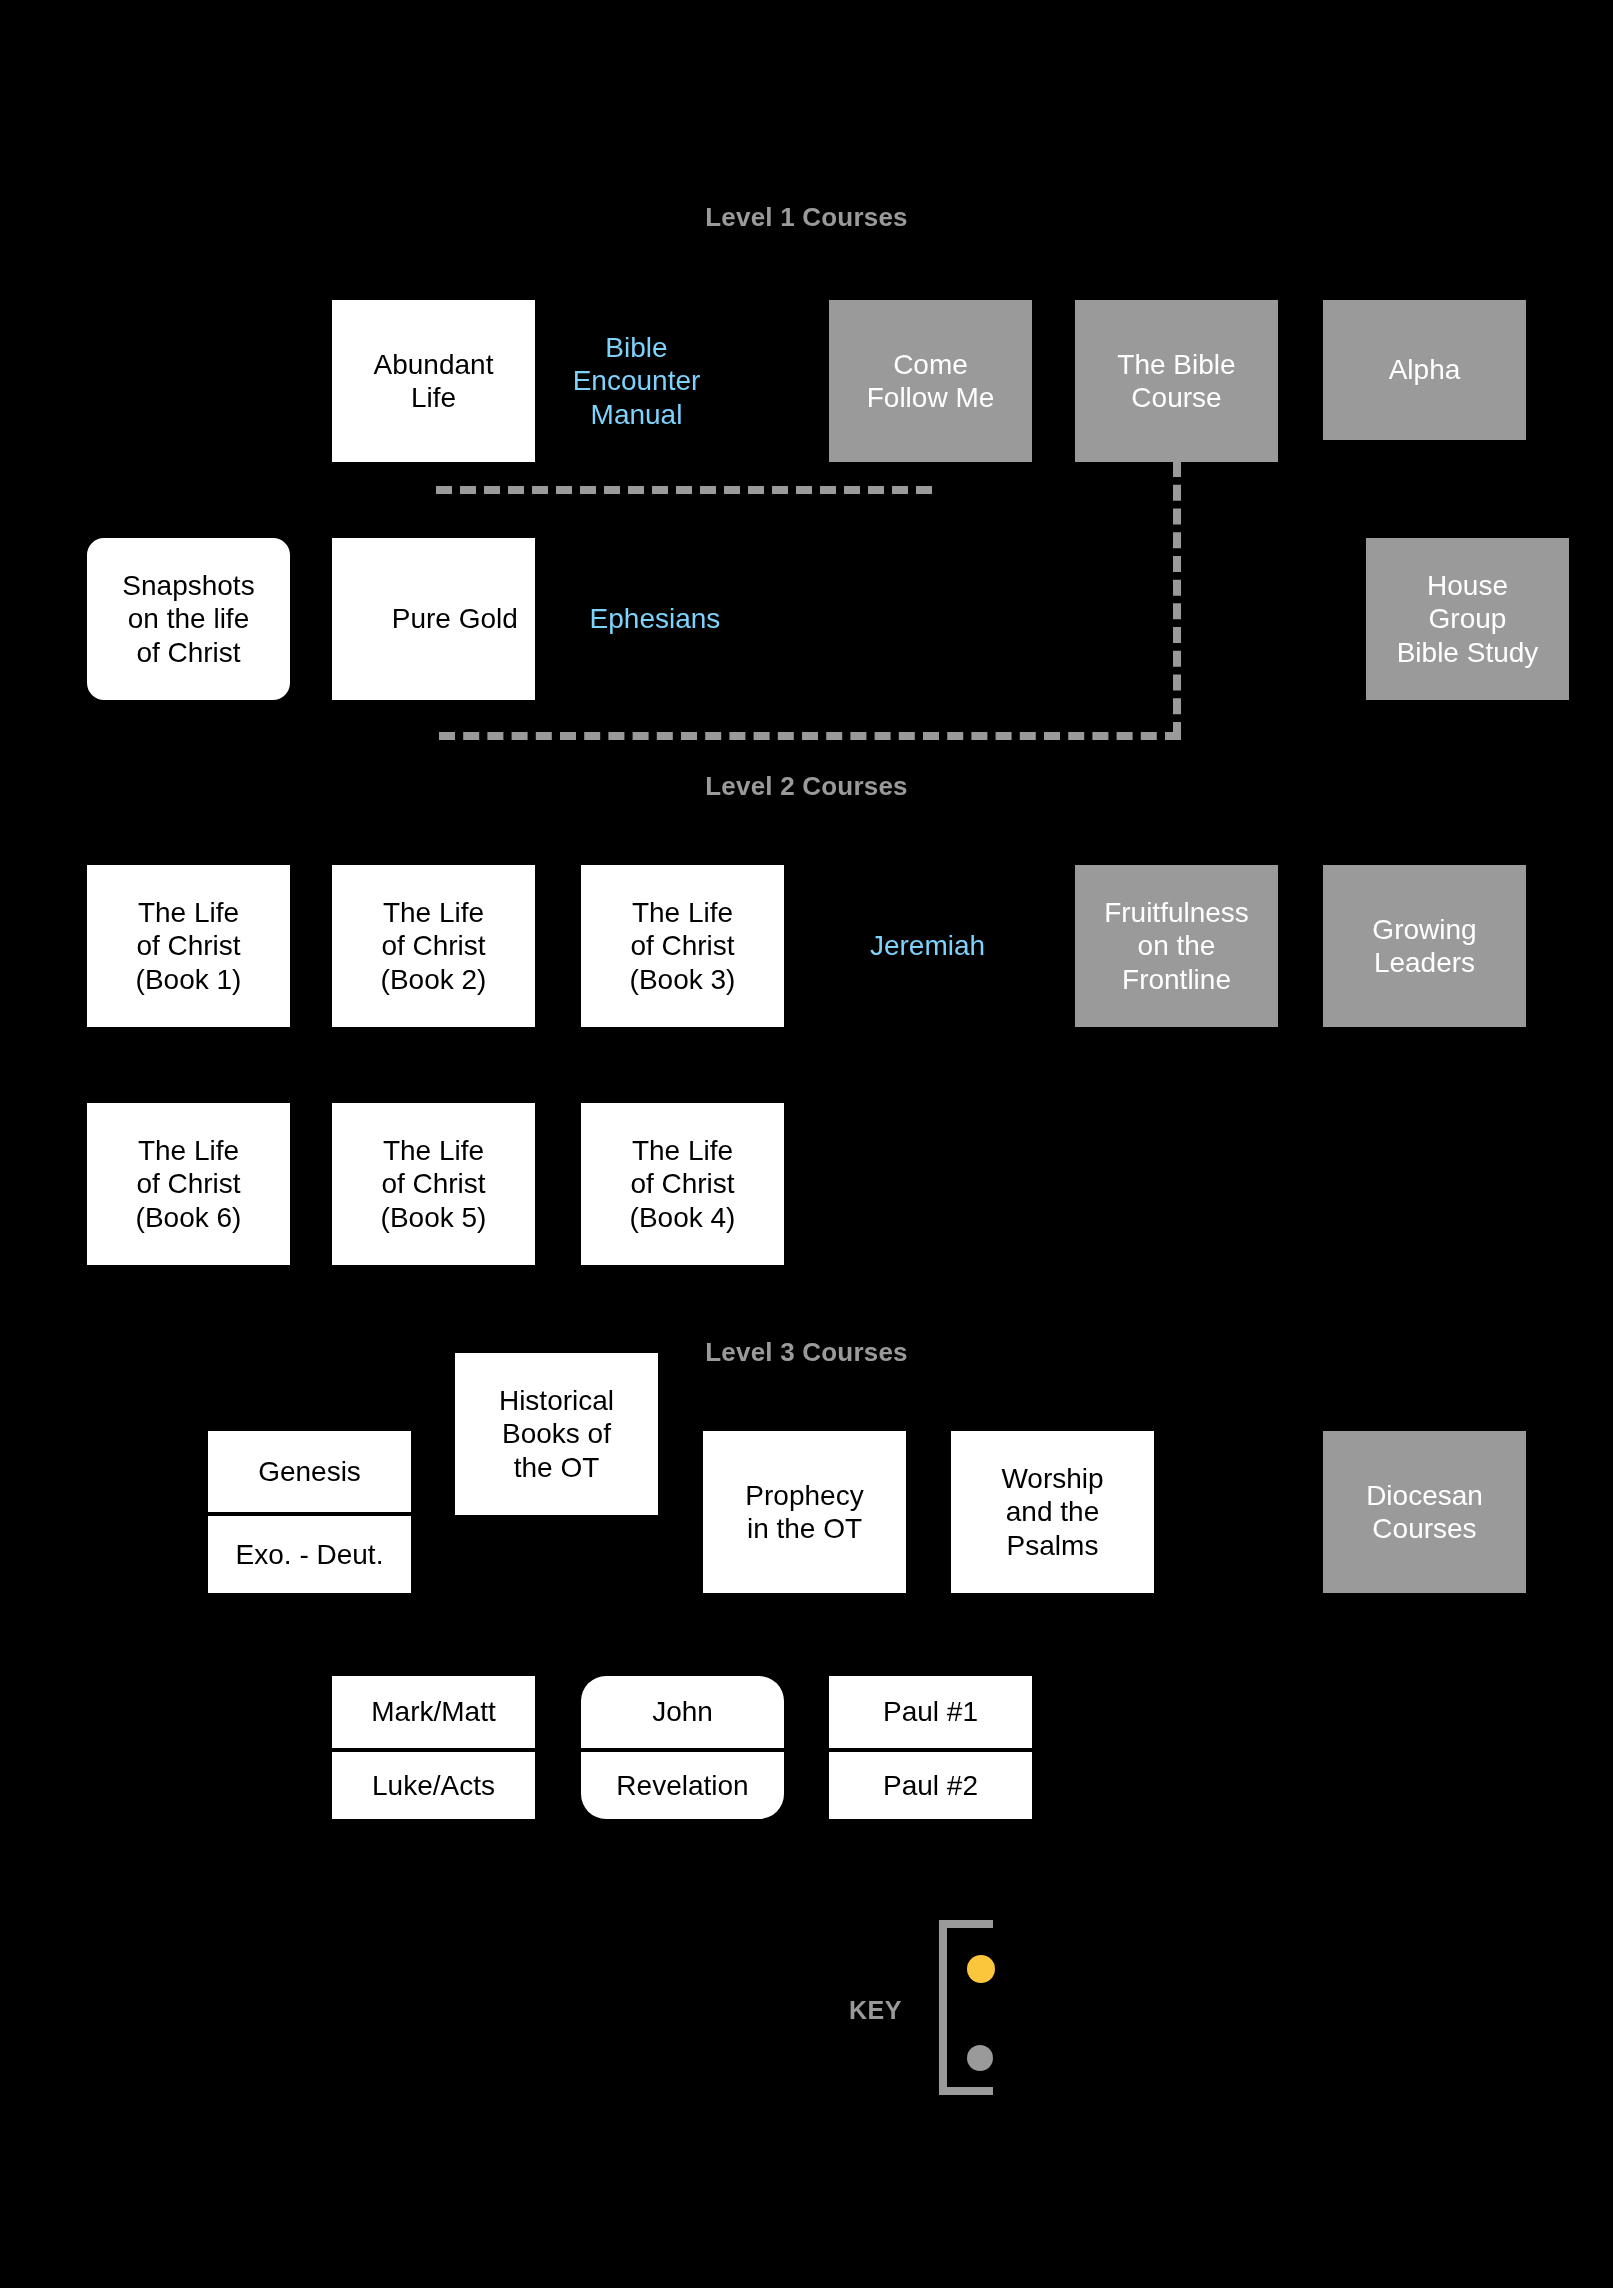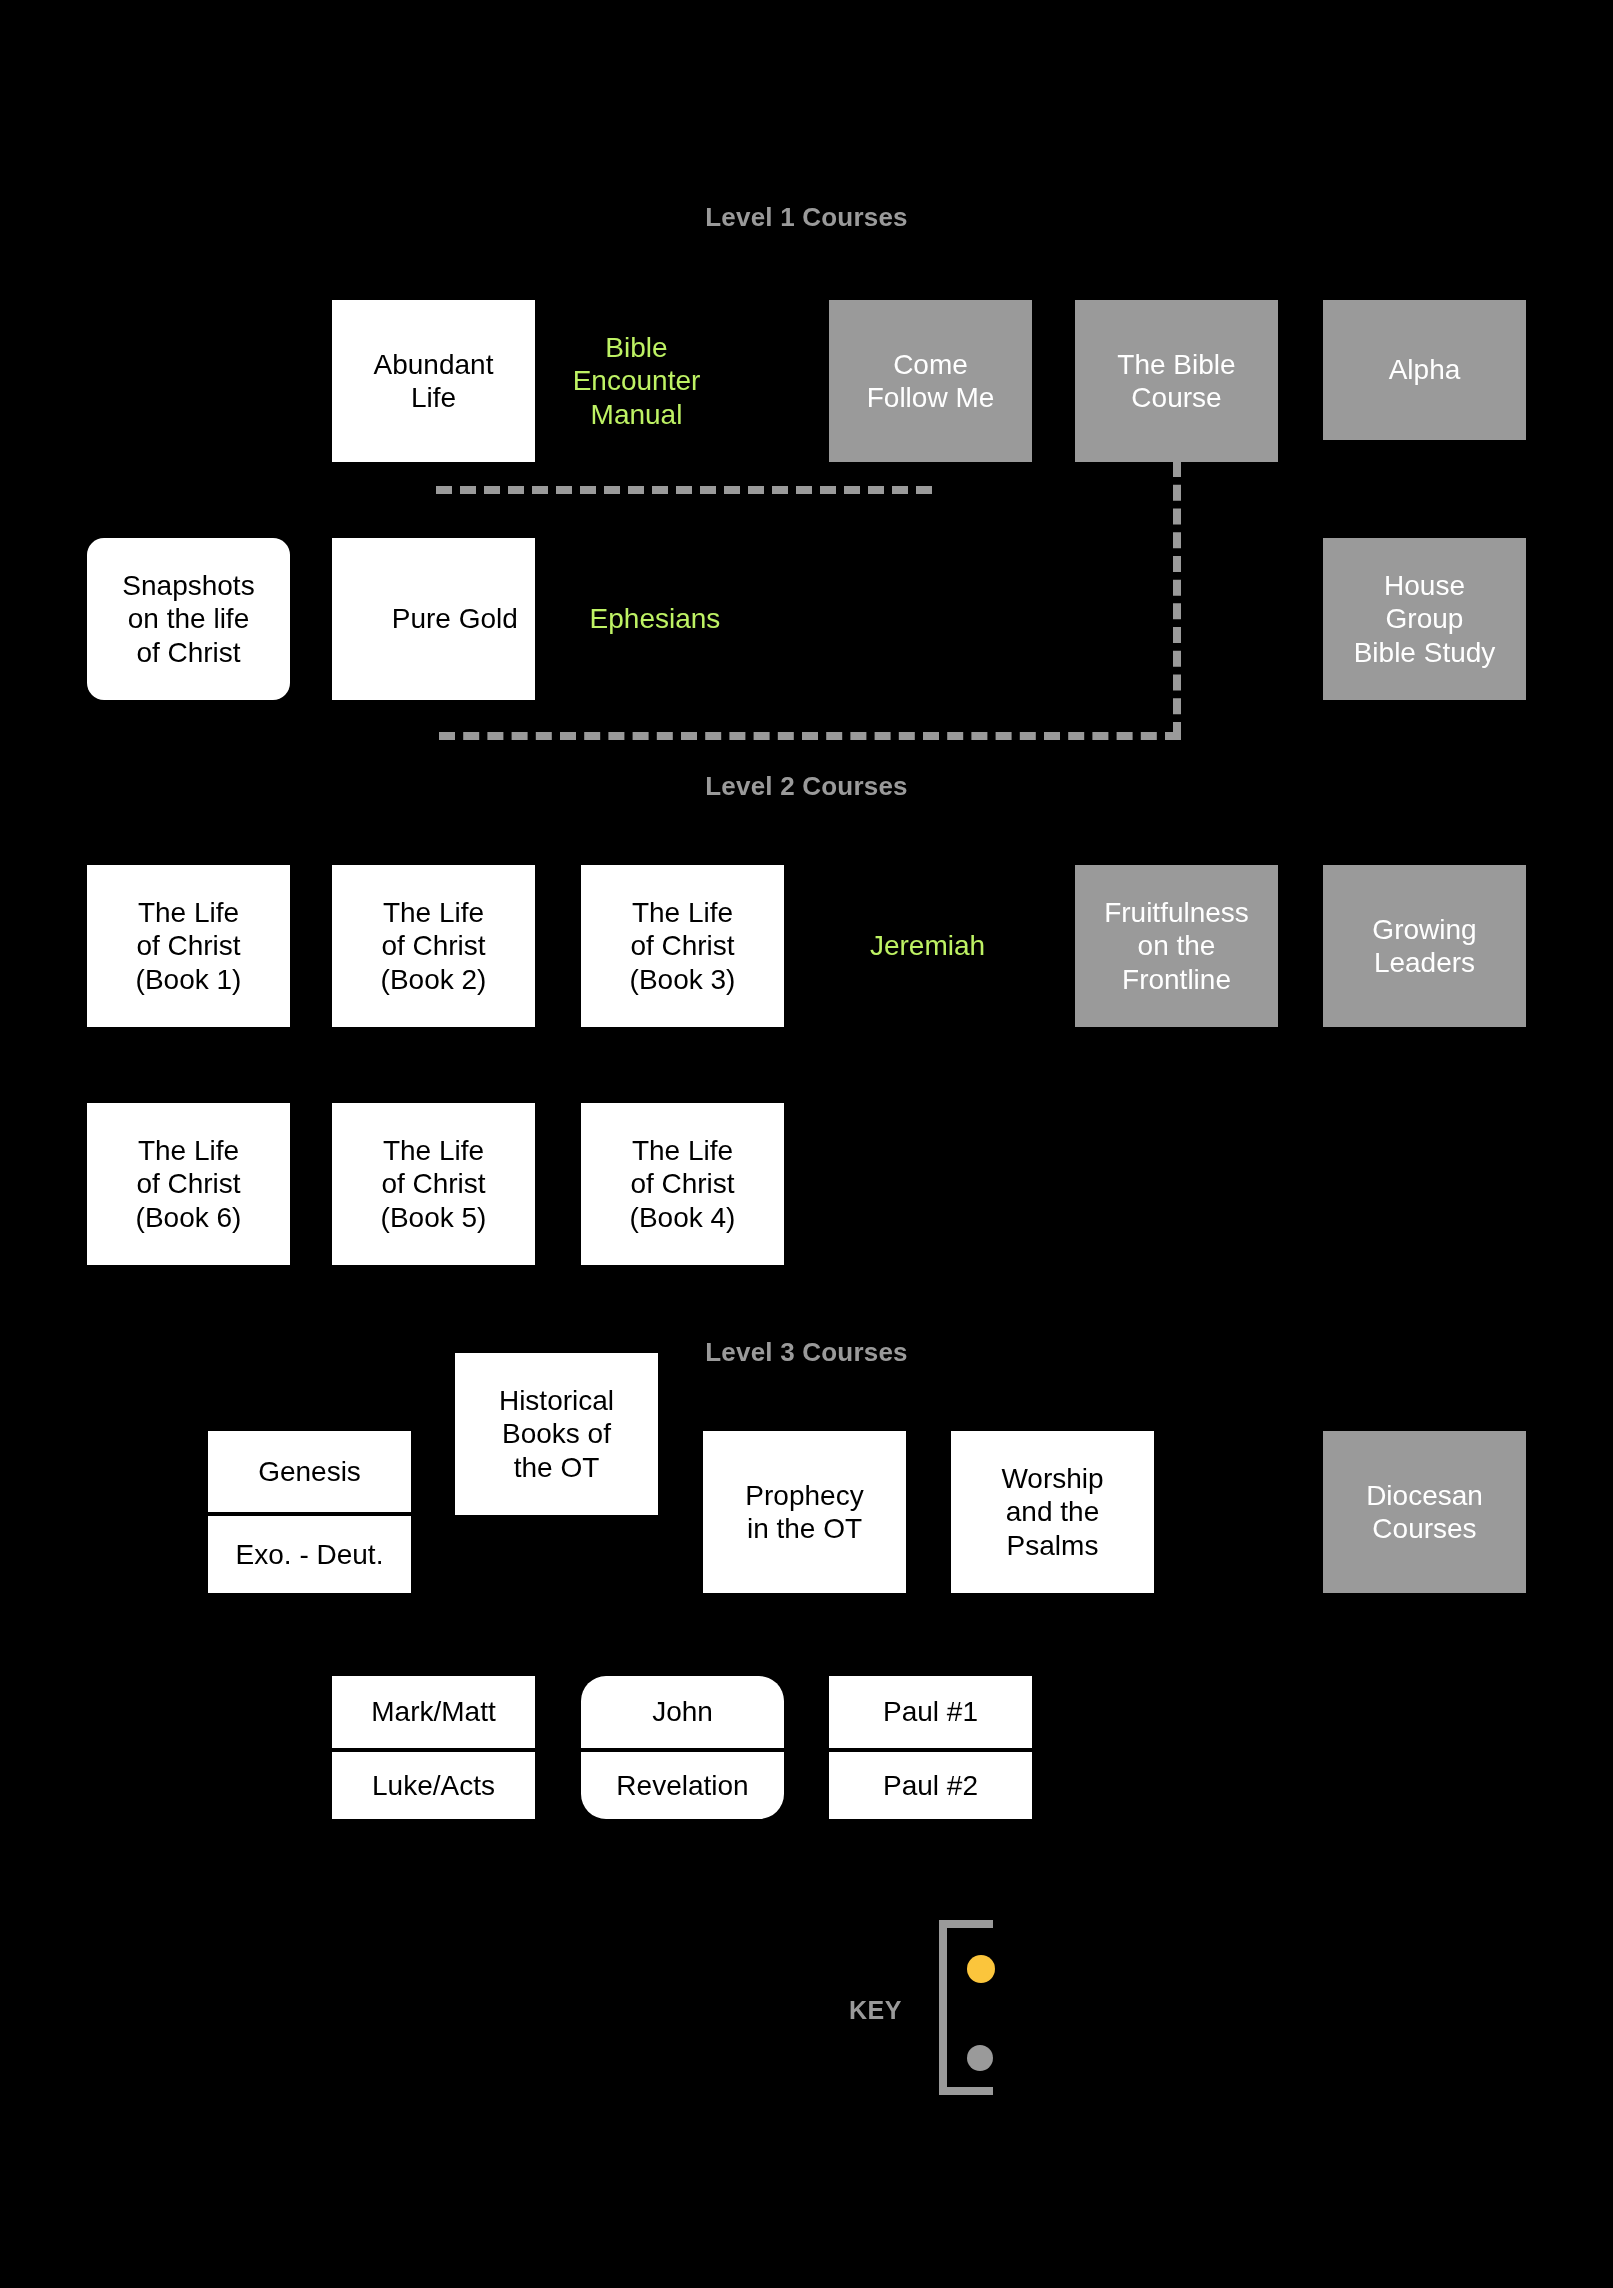--- a/index.html
+++ b/index.html
@@ -28,21 +28,21 @@
 
   
   .box{
     position:absolute;box-sizing:border-box;
     display:flex;flex-direction:column;align-items:center;justify-content:center;
     text-align:center;font-size:28px;line-height:1.18;
     padding:3.7px 5.5px;
   }
   .box.yellow{background:#ffffff;color:#000;}
   .box.gray{background:#9a9a9a;color:#fff;}
-  .box.plain{background:transparent;color:#bef264;}
+  .box.plain{background:transparent;color:#7dd3fc;}
   .box .ln{display:block;}
 
   
   .box.split{padding:0;justify-content:stretch;}
   .box.split .half{
     flex:1 1 50%;display:flex;align-items:center;justify-content:center;
     width:100%;box-sizing:border-box;
   }
   .box.split .half.bottom{border-top:4.6px solid #000;}
 
@@ -109,21 +109,21 @@
   </div>
 
   <div class="box yellow" style="left:332px;top:538px;width:203px;height:162px;padding-left:48px;">
     <span class="ln">Pure Gold</span>
   </div>
 
   <div class="box plain" style="left:535px;top:538px;width:240px;height:162px;">
     <span class="ln">Ephesians</span>
   </div>
 
-  <div class="box gray" style="left:1323px;top:538px;width:203px;height:162px;text-align:center;">
+  <div class="box gray" style="left:1366px;top:538px;width:203px;height:162px;text-align:center;">
     <span class="ln">House</span>
     <span class="ln">Group</span>
     <span class="ln">Bible Study</span>
   </div>
 
   <div class="dash-v" style="left:1173px;top:461px;height:277px;"></div>
 
   <div class="dash-h" style="left:439px;top:732px;width:742px;"></div>
 
   <div class="level-row" style="top:768px;">

